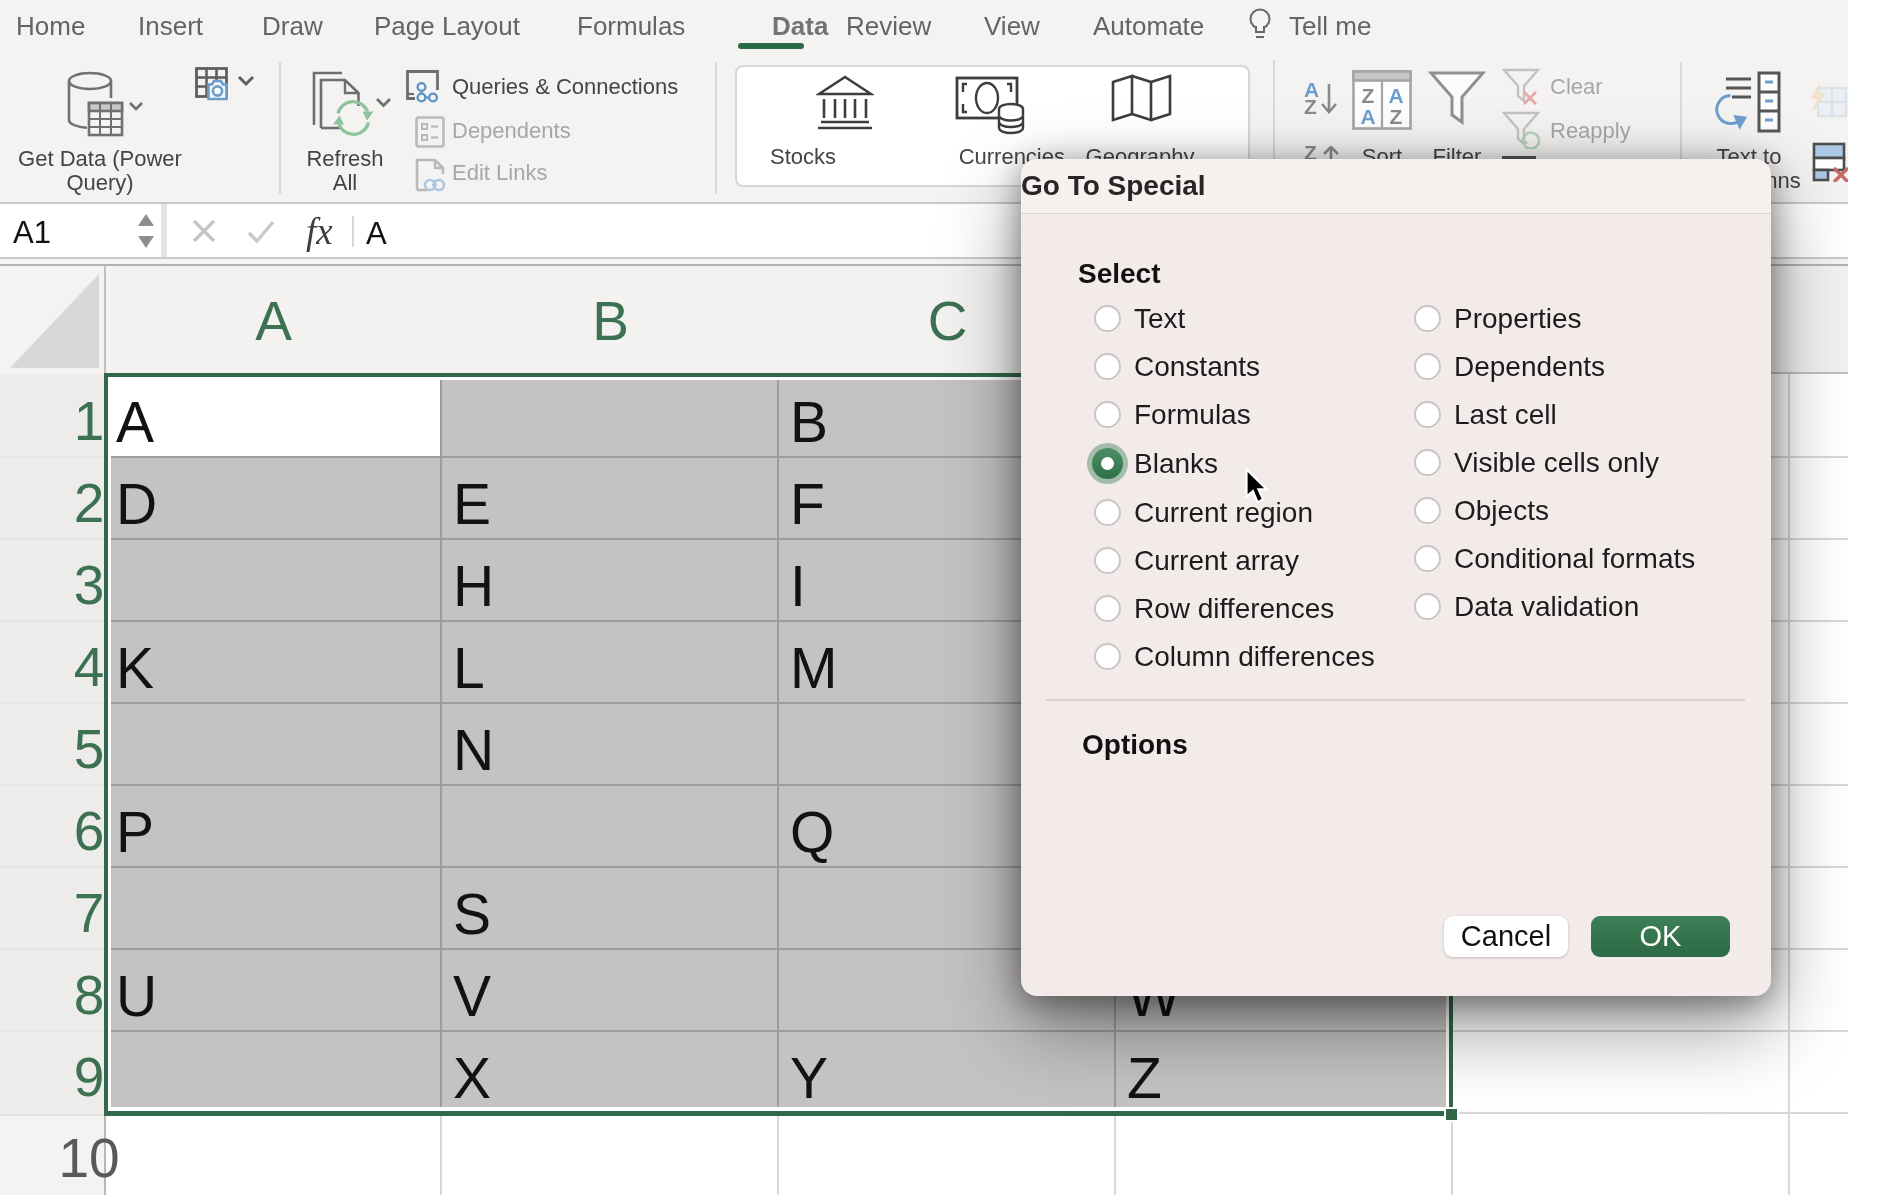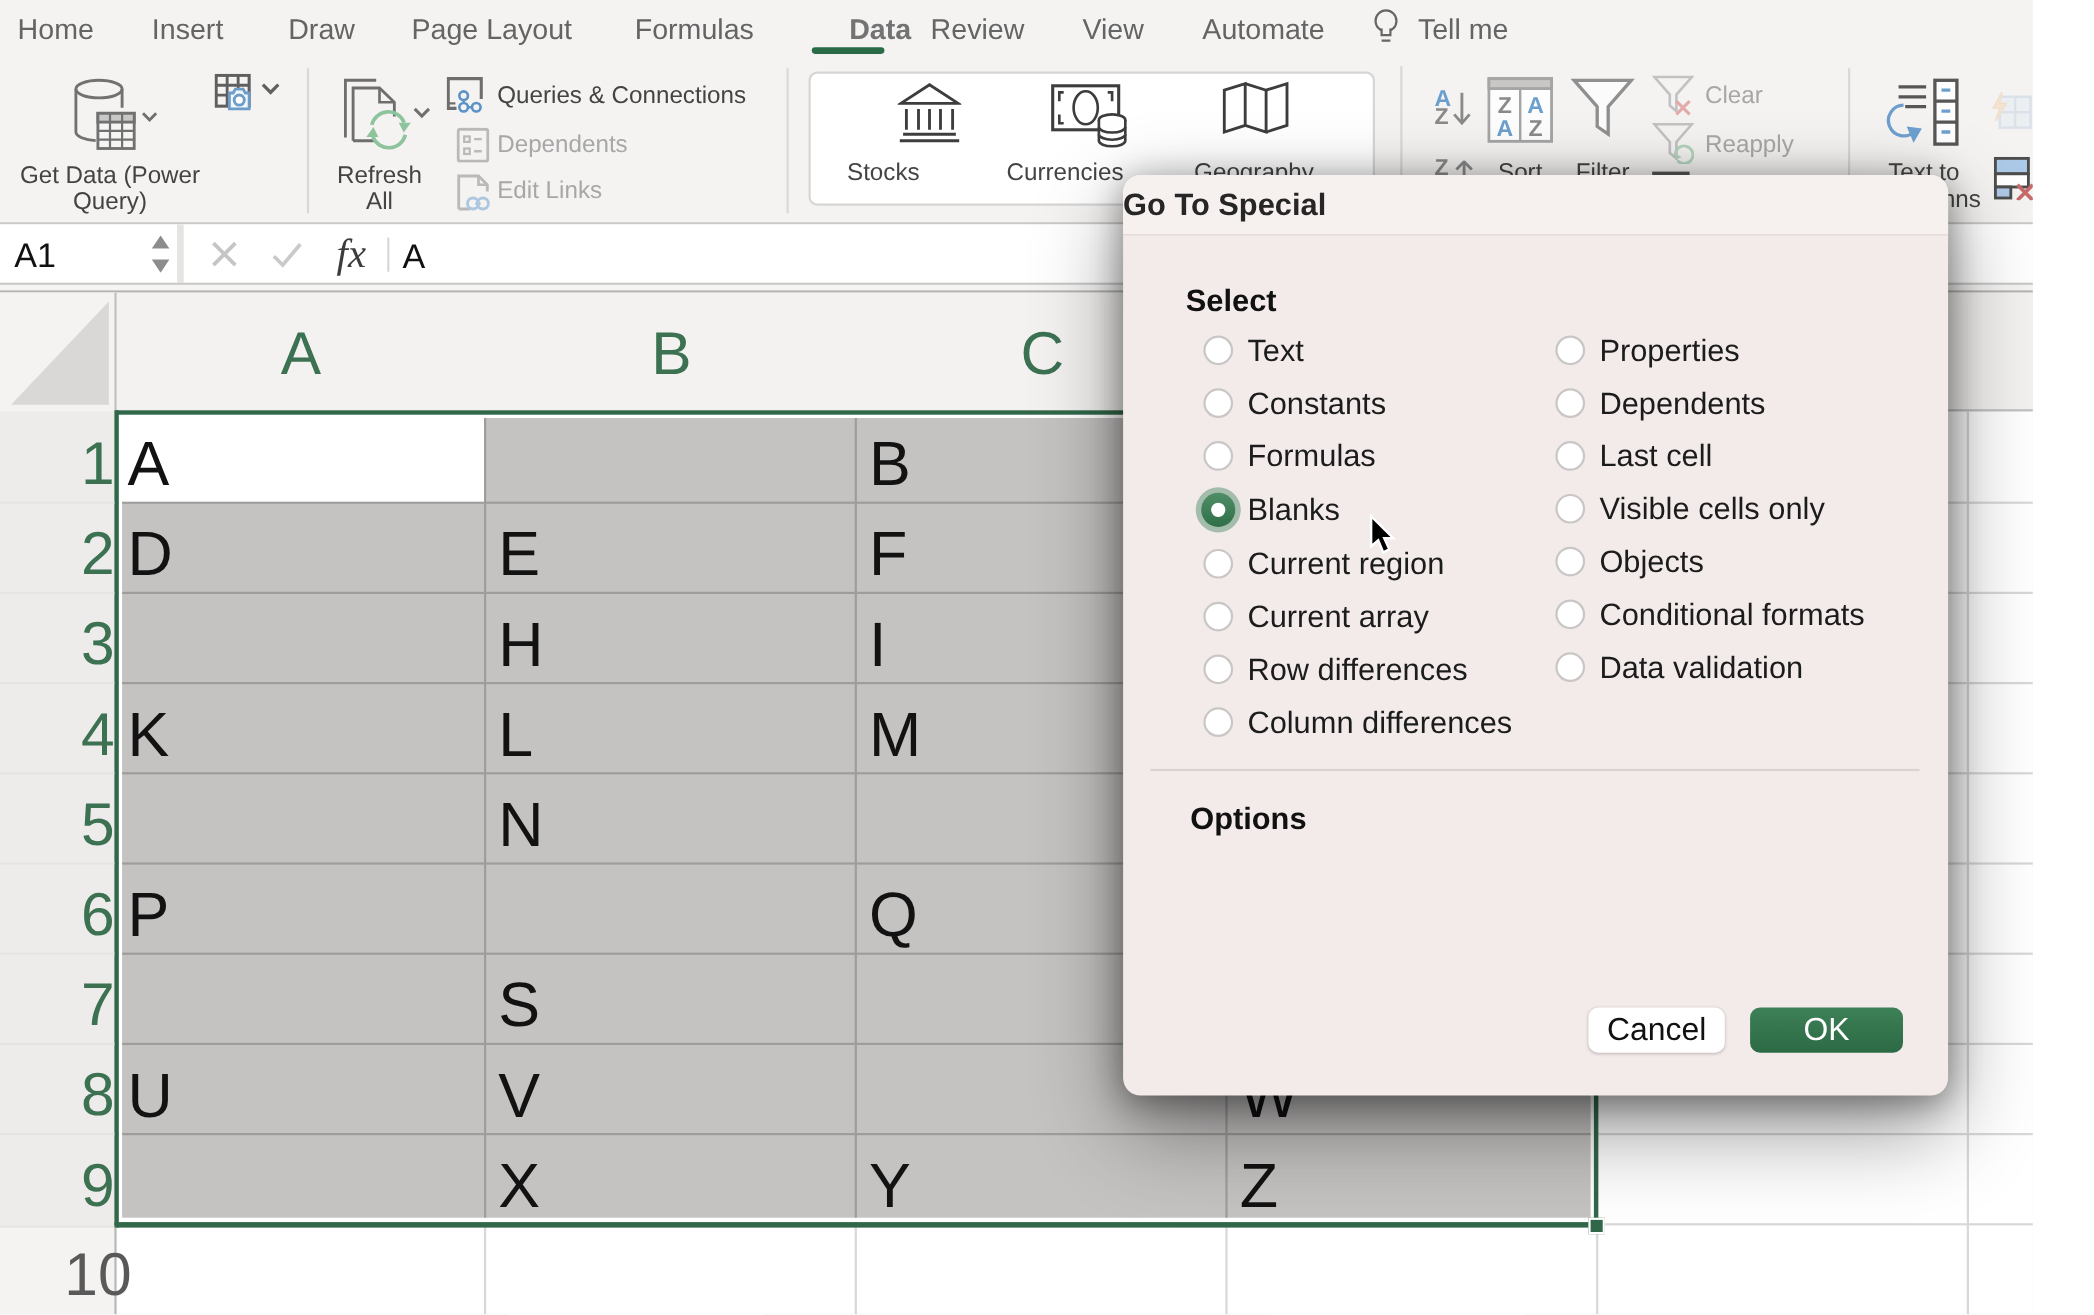--- a/index.html
+++ b/index.html
@@ -122,21 +122,21 @@
   <rect x="2" y="2" width="60" height="40" fill="#fff" stroke="#3d3d3d" stroke-width="2.8"></rect>
   <ellipse cx="32" cy="22" rx="11" ry="15" fill="none" stroke="#3d3d3d" stroke-width="2.4"></ellipse>
   <path d="M12 8 L8 8 L8 16 M52 8 L56 8 L56 16 M12 36 L8 36 L8 28 M52 36 L56 36 L56 28" fill="none" stroke="#3d3d3d" stroke-width="2.4"></path>
   <g stroke="#3d3d3d" stroke-width="2.4" fill="#fff">
    <path d="M44 33 a 12 5 0 1 0 24 0 a 12 5 0 1 0 -24 0"></path>
    <path d="M44 33 L44 52 a 12 5 0 0 0 24 0 L68 33"></path>
    <path d="M44 39.5 a 12 5 0 0 0 24 0"></path>
    <path d="M44 46 a 12 5 0 0 0 24 0"></path>
   </g>
 </svg>
-<div class="lbl" style="left:915px;top:144px;width:150px;text-align:left;">Currencies</div>
+<div class="lbl" style="left:915px;top:144px;width:150px;text-align:right;">Currencies</div>
 <svg class="abs" style="left:1111px;top:74px;" width="62" height="50" viewBox="0 0 62 50">
   <path d="M2 8 L21 2 L21 40 L2 46 Z" fill="none" stroke="#3d3d3d" stroke-width="2.6"></path>
   <path d="M21 2 L40 8 L40 46 L21 40" fill="none" stroke="#3d3d3d" stroke-width="2.6"></path>
   <path d="M40 8 L59 2 L59 40 L40 46" fill="none" stroke="#3d3d3d" stroke-width="2.6"></path>
 </svg>
 <div class="lbl" style="left:1065px;top:144px;width:150px;text-align:center;">Geography</div>
 <div class="vsep" style="left:1273px;top:60px;height:100px;"></div>
 
 <div class="abs" style="left:1304px;top:78px;font-size:21px;font-weight:bold;color:#6d9fce;">A</div>
 <div class="abs" style="left:1304px;top:95px;font-size:21px;font-weight:bold;color:#8a8a8a;">Z</div>

